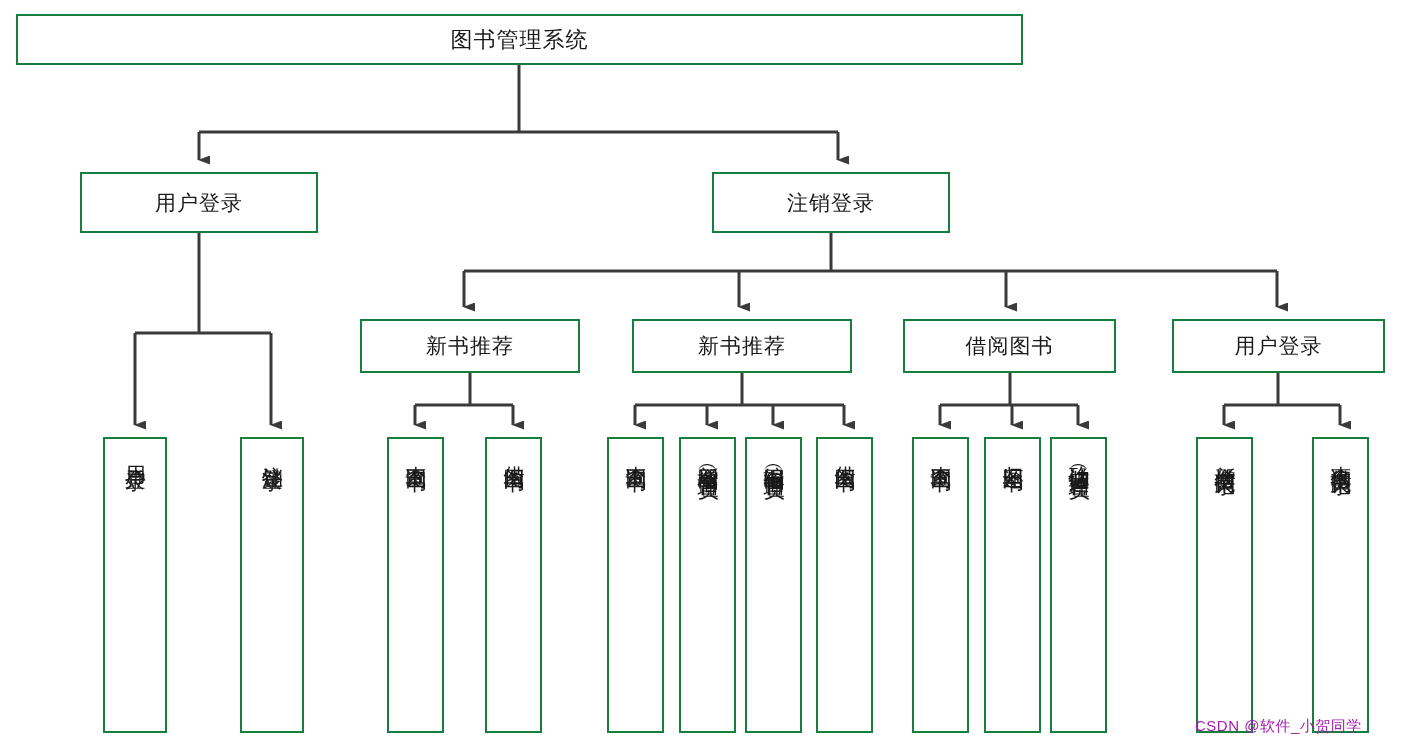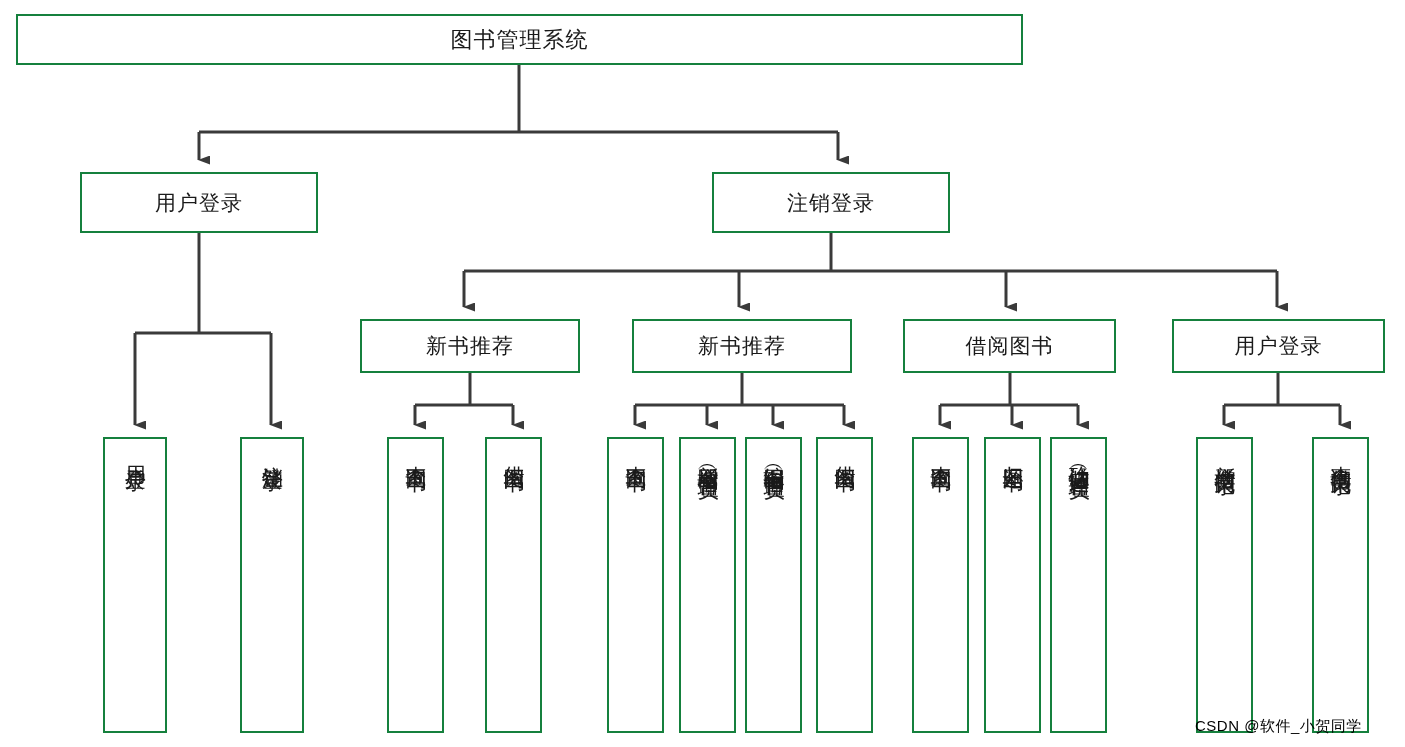--- a/index.html
+++ b/index.html
@@ -36,21 +36,21 @@
     text-orientation:upright;
     font-size:21px;
     line-height:1.18;
     letter-spacing:2px;
     white-space:nowrap;
     display:block;
   }
   .watermark{
     position:absolute;
     font-size:15px;
-    color:#000000;
+    color:#a21caf;
     white-space:nowrap;
     letter-spacing:0.5px;
   }
 </style>
 </head>
 <body>
 
 <div id="canvas">
 
   <svg id="wires" viewBox="0 0 1405 747" xmlns="http://www.w3.org/2000/svg">

